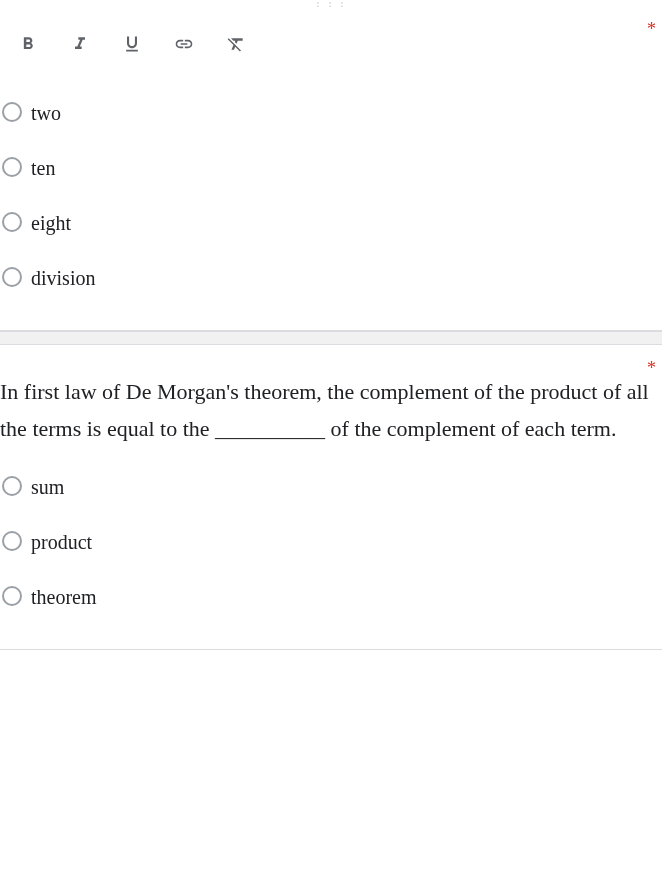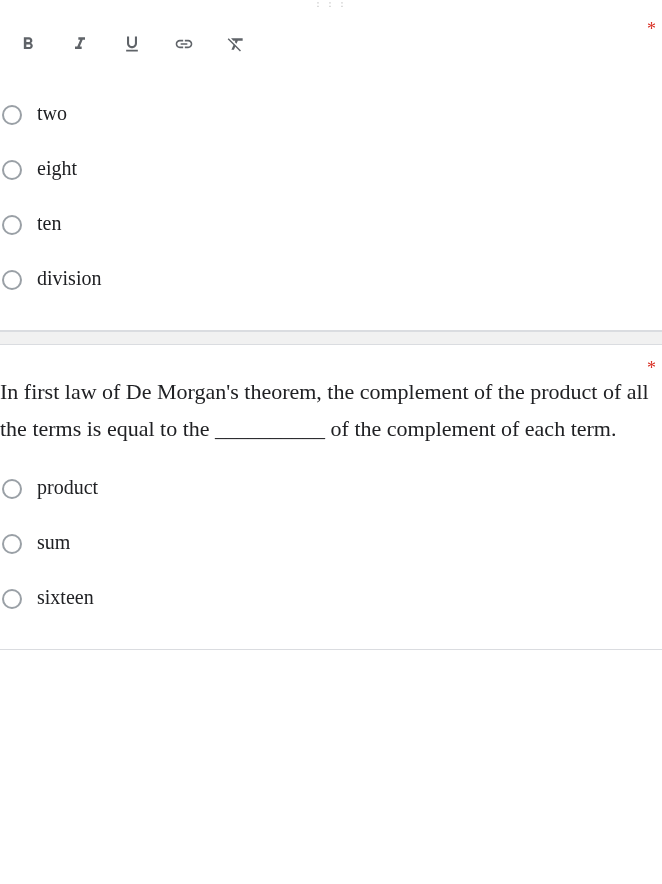--- a/index.html
+++ b/index.html
@@ -48,22 +48,22 @@
     justify-content: center;
     color: #5f6368;
     cursor: pointer;
   }
   .tb-btn svg { width: 20px; height: 20px; fill: #5f6368; }
   .options {
     padding: 12px 0 0 0;
   }
   .option-row {
     display: flex;
-    align-items: flex-end;
-    gap: 15px;
+    align-items: flex-start;
+    gap: 9px;
     padding: 16px 0 16px 2px;
     cursor: pointer;
   }
   .radio {
     width: 20px;
     height: 20px;
     border: 2px solid #9aa0a6;
     border-radius: 50%;
     flex-shrink: 0;
   }
@@ -121,48 +121,48 @@
     </div>
   </div>
 
   <div class="options">
     <div class="option-row">
       <div class="radio"></div>
       <span class="option-label">two</span>
     </div>
     <div class="option-row">
       <div class="radio"></div>
-      <span class="option-label">eight</span>
+      <span class="option-label">ten</span>
     </div>
     <div class="option-row">
       <div class="radio"></div>
-      <span class="option-label">ten</span>
+      <span class="option-label">eight</span>
     </div>
     <div class="option-row">
       <div class="radio"></div>
       <span class="option-label">division</span>
     </div>
   </div>
 </div>
 
 <div class="gap"></div>
 
 <div class="question-block q2">
   <div class="question-text">
     <span>In first law of De Morgan's theorem, the complement of the product of all the terms is equal to the __________ of the complement of each term.</span>
     <span class="required">*</span>
   </div>
 
   <div class="options">
     <div class="option-row">
       <div class="radio"></div>
+      <span class="option-label">sum</span>
+    </div>
+    <div class="option-row">
+      <div class="radio"></div>
       <span class="option-label">product</span>
     </div>
     <div class="option-row">
       <div class="radio"></div>
-      <span class="option-label">sum</span>
-    </div>
-    <div class="option-row">
-      <div class="radio"></div>
-      <span class="option-label">sixteen</span>
+      <span class="option-label">theorem</span>
     </div>
   </div>
 </div>
 
 </body></html>

